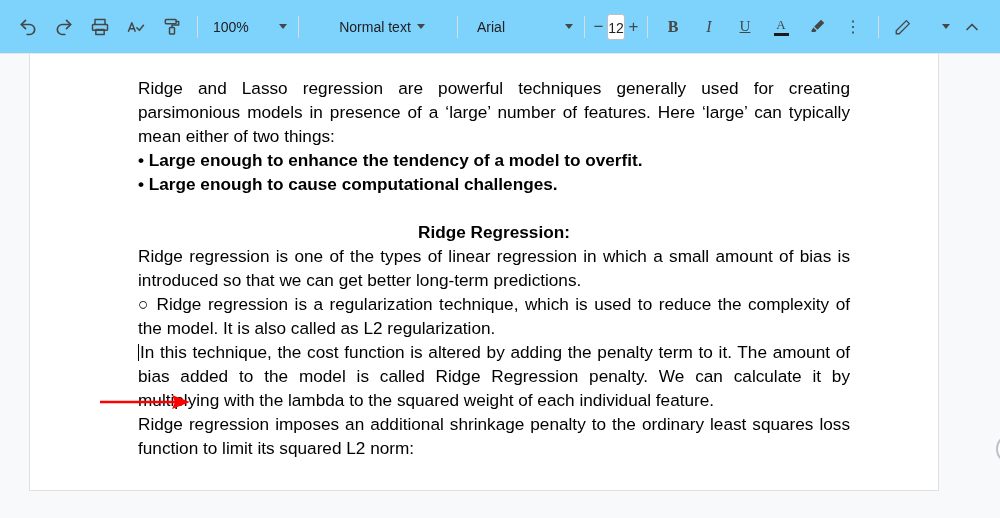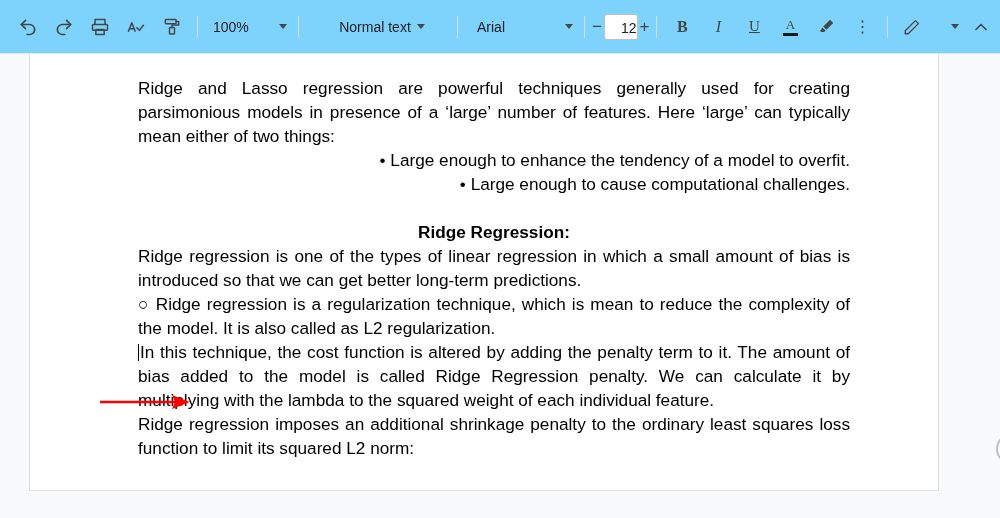--- a/index.html
+++ b/index.html
@@ -74,21 +74,20 @@
     border: 1px solid #bdc1c6;
     border-radius: 3px;
     text-align: center;
     line-height: 26px;
     font-size: 14px;
     background: #fff;
     color: #202124;
     box-sizing: border-box;
     margin: 0 2px;
     cursor: text;
-    padding-left: 16px;
   }
   .minus, .plus {
     width: 26px; height: 26px;
     display: flex; align-items: center; justify-content: center;
     font-size: 17px;
     color: #444746;
     border-radius: 50%;
     cursor: pointer;
   }
   .bold-i   { font-weight: bold; font-size: 16px; font-family: "Liberation Serif", serif; }
@@ -132,21 +131,21 @@
     left: 108px;
     top: 22px;
     width: 712px;
     font-size: 17.2px;
     line-height: 24px;
     color: #000000;
     text-align: justify;
   }
   .p { margin: 0 0 0 0; }
   .p.just { text-align: justify; text-justify: inter-word; }
-  .bullet { text-align: right; }
+  .bullet { text-align: left; font-weight: bold; }
   .heading { font-weight: bold; text-align: center; }
   .gap { height: 24px; }
   .caret-mark {
     display: inline-block;
     width: 1px;
     height: 17px;
     background: #000;
     vertical-align: -3px;
     margin-right: 1px;
   }
@@ -296,21 +295,21 @@
       <p class="p bullet">• Large enough to enhance the tendency of a model to overfit.</p>
 
       <p class="p bullet">• Large enough to cause computational challenges.</p>
 
       <div class="gap"></div>
 
       <p class="p heading">Ridge Regression:</p>
 
       <p class="p just">Ridge regression is one of the types of linear regression in which a small amount of bias is introduced so that we can get better long-term predictions.</p>
 
-      <p class="p just">○ Ridge regression is a regularization technique, which is mean to reduce the complexity of the model. It is also called as L2 regularization.</p>
+      <p class="p just">○ Ridge regression is a regularization technique, which is used to reduce the complexity of the model. It is also called as L2 regularization.</p>
 
       <p class="p just"><span class="caret-mark"></span><span>In this technique, the cost function is altered by adding the penalty term to it. The amount of bias added to the model is called Ridge Regression penalty. We can calculate it by multiplying with the lambda to the squared weight of each individual feature.</span></p>
 
       <p class="p just">Ridge regression imposes an additional shrinkage penalty to the ordinary least squares loss function to limit its squared L2 norm:</p>
 
     </div>
 
     <svg class="arrow" viewBox="0 0 94 24">
       <line x1="2" y1="12" x2="78" y2="12" stroke="#ff0000" stroke-width="2.6"></line>
       <polygon points="92,12 74,5 77,12 74,19" fill="#ff0000"></polygon>

